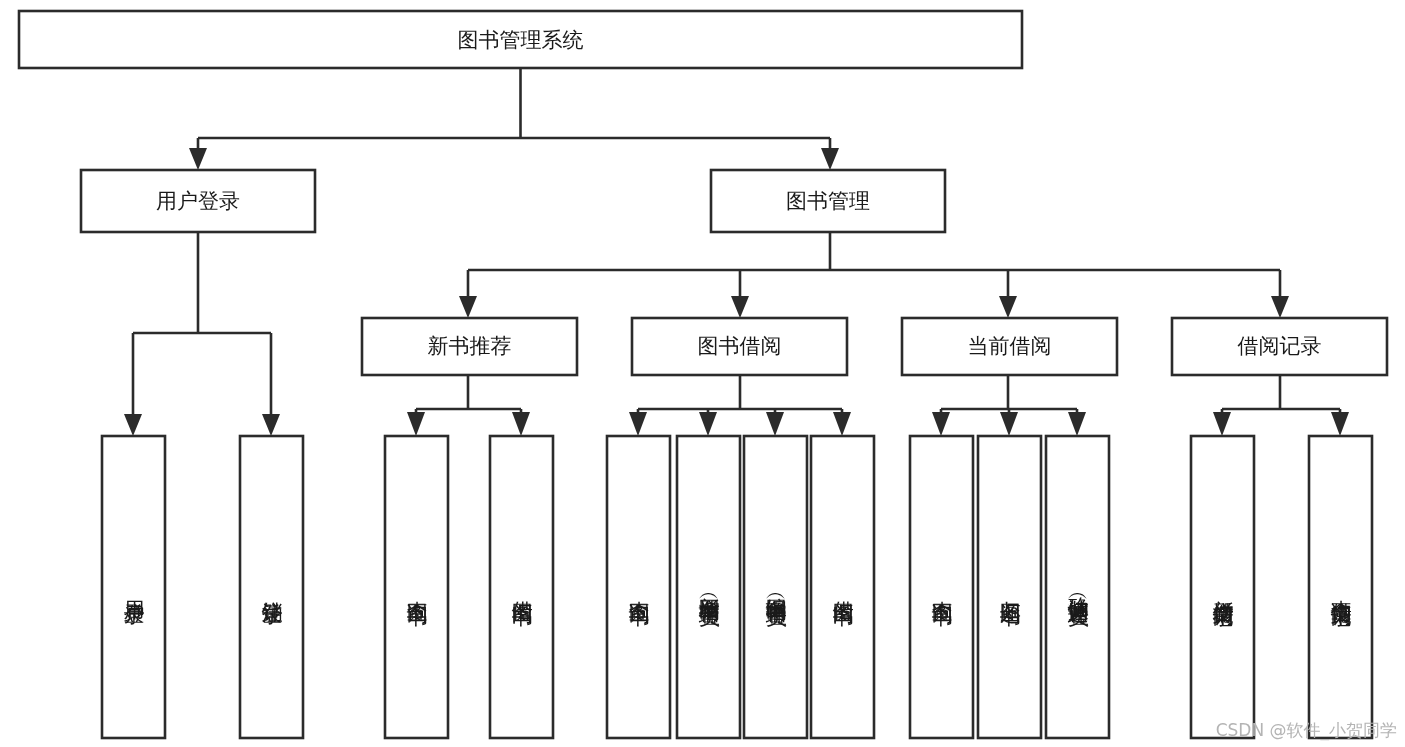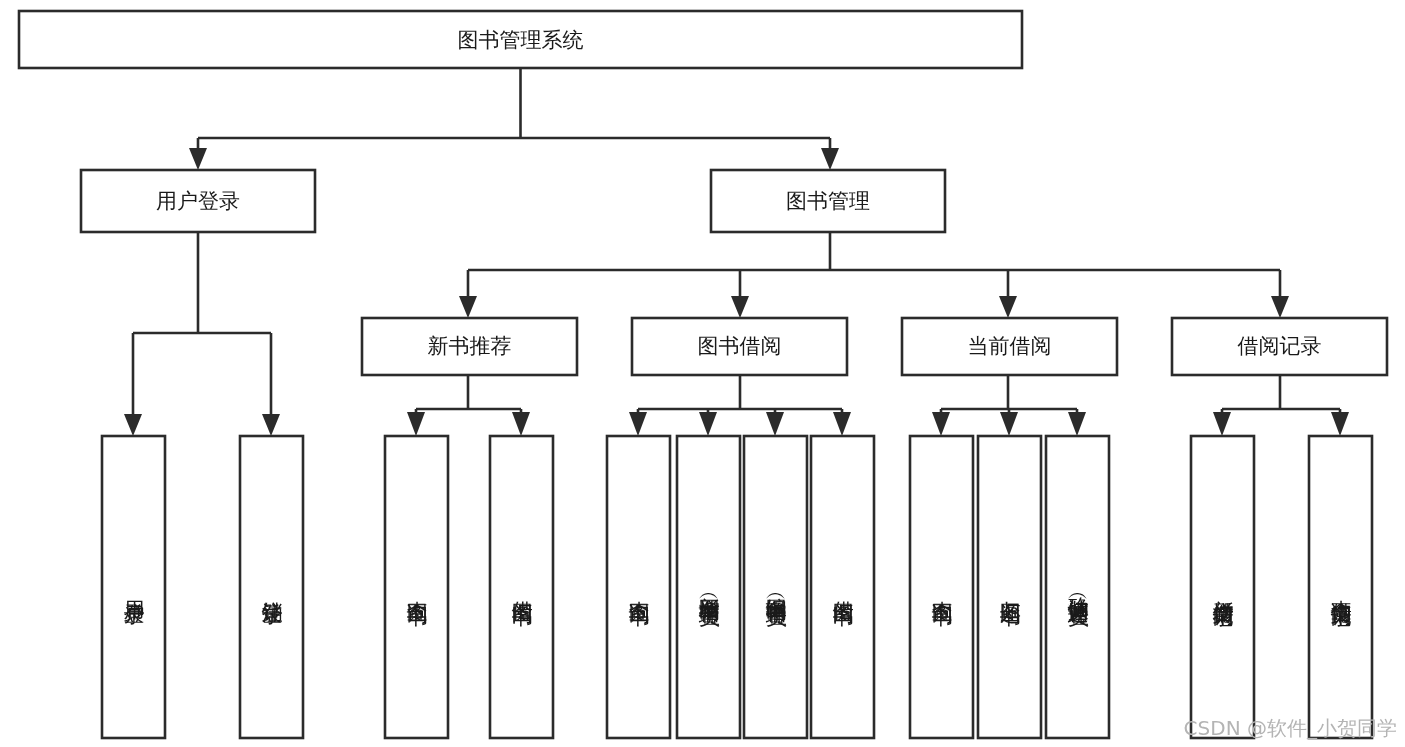--- a/index.html
+++ b/index.html
@@ -68,21 +68,21 @@
     color: #1a1a1a;
     letter-spacing: 1.5px;
     white-space: nowrap;
     pointer-events: none;
   }
   .watermark {
     position: absolute;
     right: 8px;
     bottom: 5px;
     font-family: "DejaVu Sans", "Liberation Sans", sans-serif;
-    font-size: 20px;
+    font-size: 17px;
     color: #b4b4b4;
     white-space: nowrap;
     user-select: none;
   }
 </style>
 </head>
 <body>
 
 <div id="diagram-root">
 

